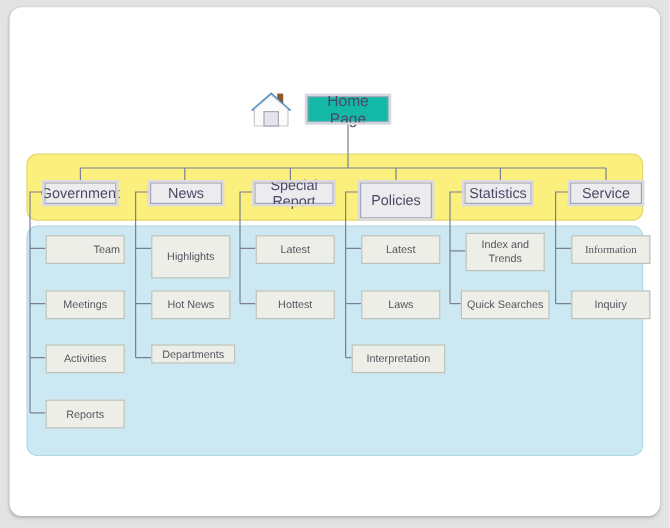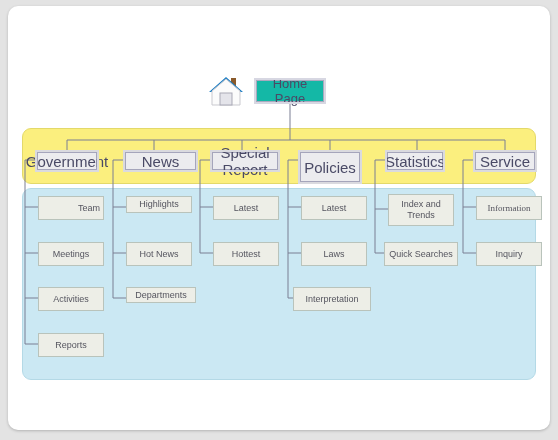--- a/index.html
+++ b/index.html
@@ -45,21 +45,21 @@
   .node-root{
     background:#14b8a6;
     border:1px solid #a9a9be;
     outline:2px solid #d7d7e2;
     font-size:13px;
   }
   .node-primary{
     background:#ececef;
     border:1px solid #a5a5bb;
     outline:2px solid #dadadf;
-    font-size:15px;
+    font-size:12px;
   }
   .node-child{
     background:#edeee7;
     border:1px solid #b9c3bb;
     font-size:9px;
     line-height:11px;
     color:#55555f;
   }
   
   #home-icon{position:absolute;left:198px;top:66px;width:42px;height:38px;}
@@ -122,21 +122,21 @@
     <rect x="14" y="21" width="12" height="12" fill="#e4e4ea" stroke="#a9a9b6" stroke-width="1"></rect>
   </svg>
 
   <div class="node node-root" style="left:248px;top:74px;width:68px;height:22px;">
     <span>Home Page</span>
   </div>
 
   <div class="node node-primary" style="left:29px;top:146px;width:60px;height:18px;">
     <span>Government</span>
   </div>
-  <div class="node node-primary" style="left:117px;top:146px;width:71px;height:18px;">
+  <div class="node node-primary" style="left:117px;top:146px;width:60px;height:18px;">
     <span>News</span>
   </div>
   <div class="node node-primary" style="left:204px;top:146px;width:66px;height:18px;">
     <span>Special Report</span>
   </div>
   <div class="node node-primary" style="left:292px;top:146px;width:60px;height:30px;">
     <span>Policies</span>
   </div>
   <div class="node node-primary" style="left:379px;top:146px;width:56px;height:18px;">
     <span>Statistics</span>
@@ -151,21 +151,21 @@
   <div class="node node-child" style="left:30px;top:236px;width:66px;height:24px;">
     <span>Meetings</span>
   </div>
   <div class="node node-child" style="left:30px;top:281px;width:66px;height:24px;">
     <span>Activities</span>
   </div>
   <div class="node node-child" style="left:30px;top:327px;width:66px;height:24px;">
     <span>Reports</span>
   </div>
 
-  <div class="node node-child" style="left:118px;top:190px;width:66px;height:17px;">
+  <div class="node node-child" style="left:118px;top:190px;width:66px;height:36px;">
     <span>Highlights</span>
   </div>
   <div class="node node-child" style="left:118px;top:236px;width:66px;height:24px;">
     <span>Hot News</span>
   </div>
   <div class="node node-child" style="left:118px;top:281px;width:70px;height:16px;">
     <span>Departments</span>
   </div>
 
   <div class="node node-child" style="left:205px;top:190px;width:66px;height:24px;">

